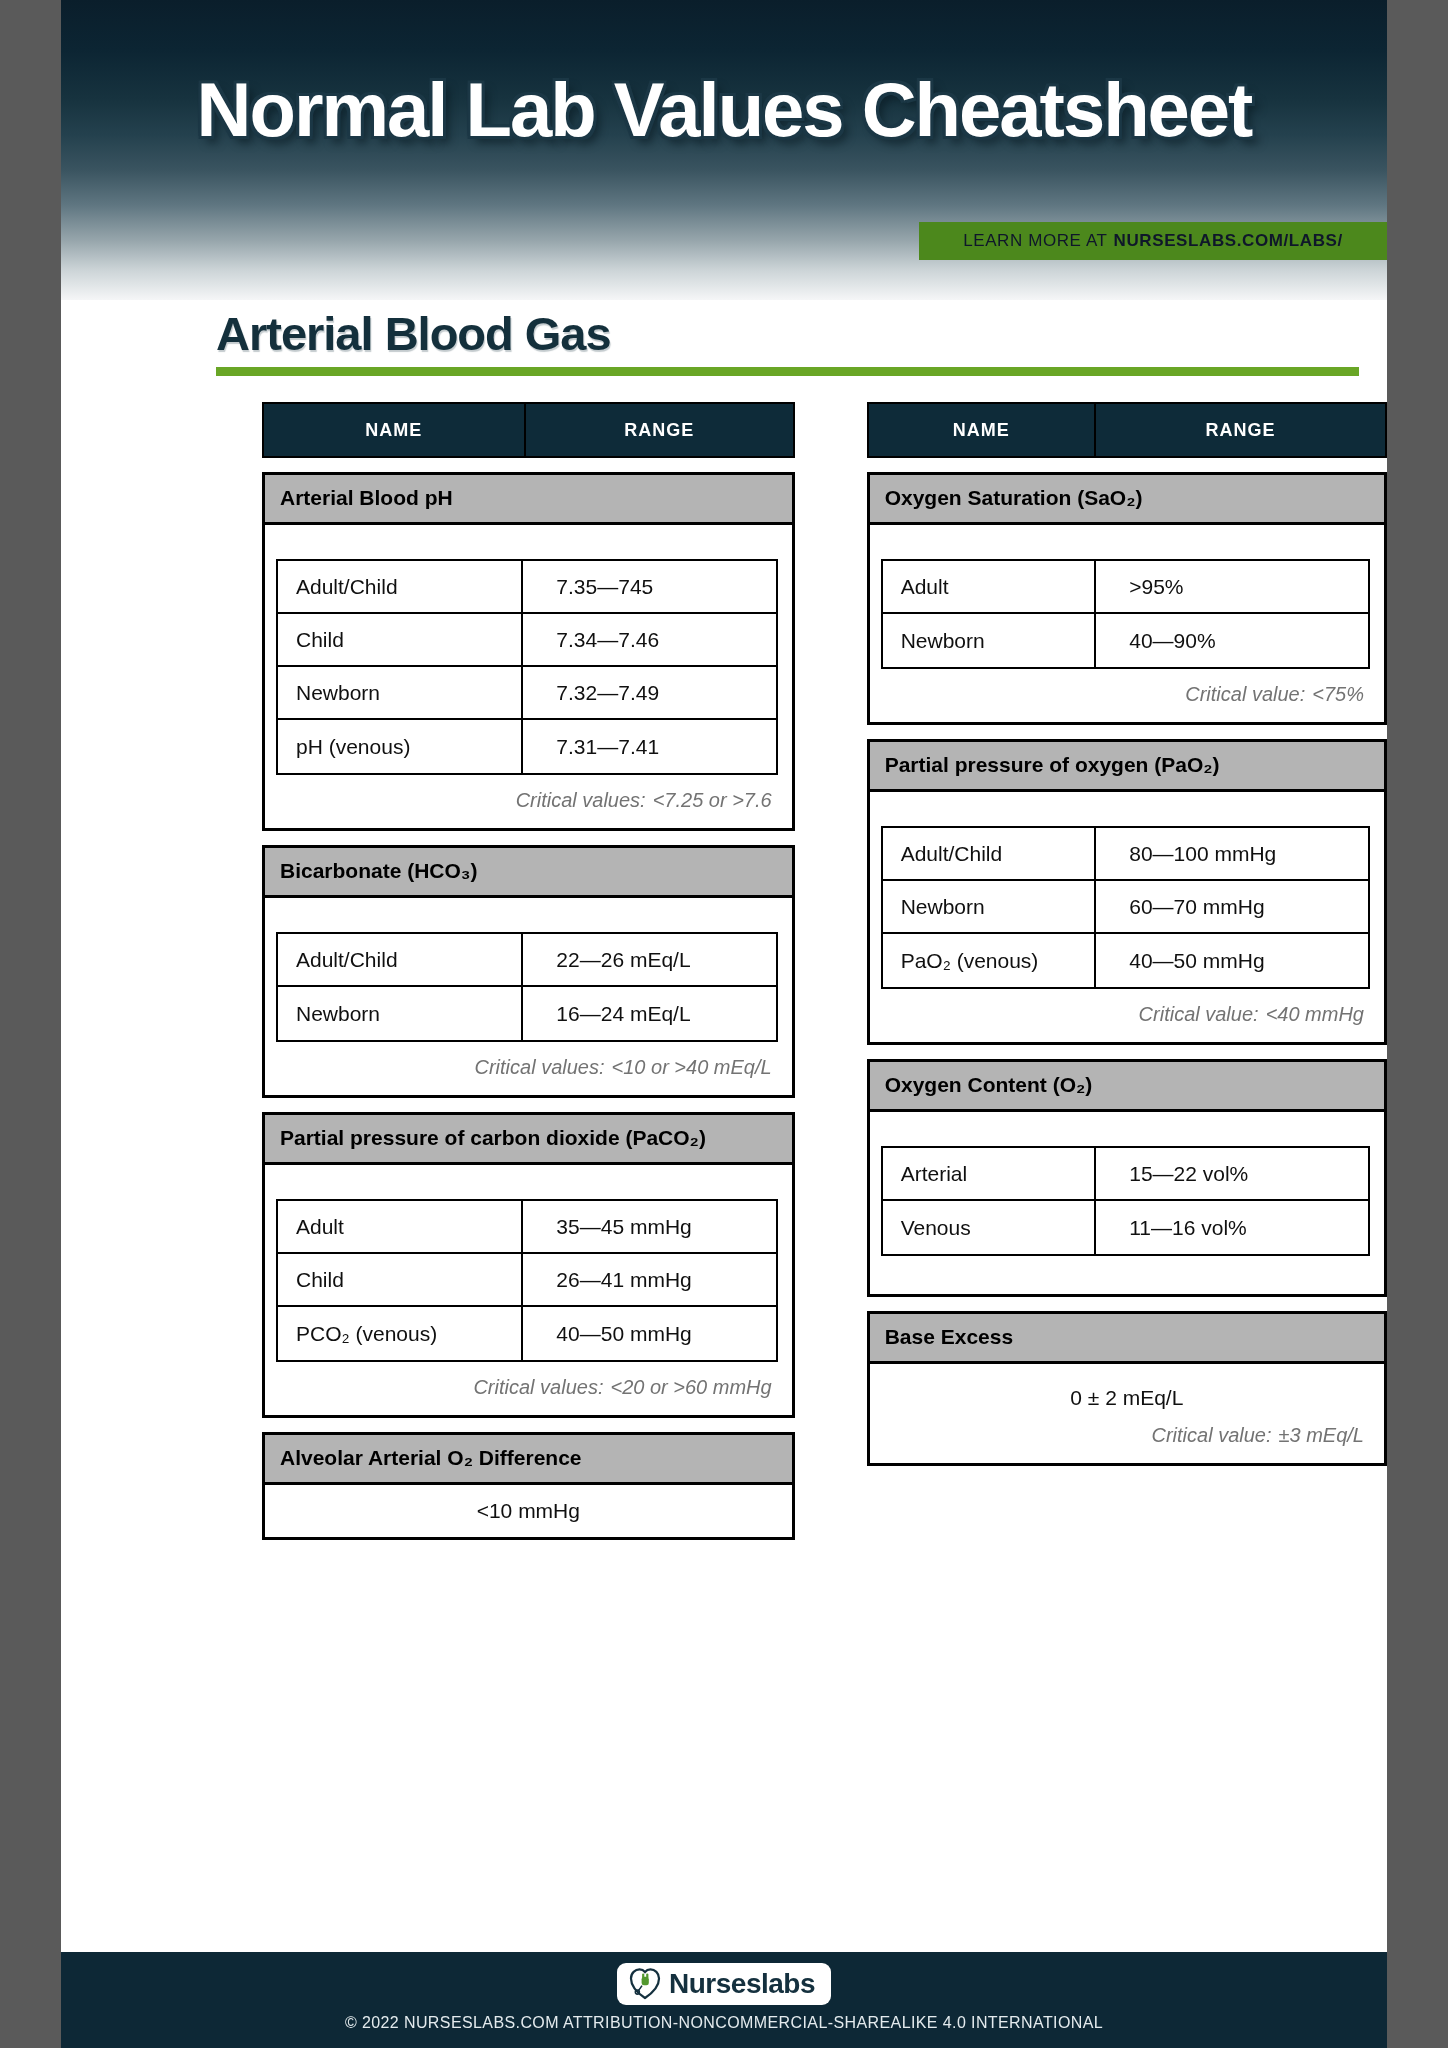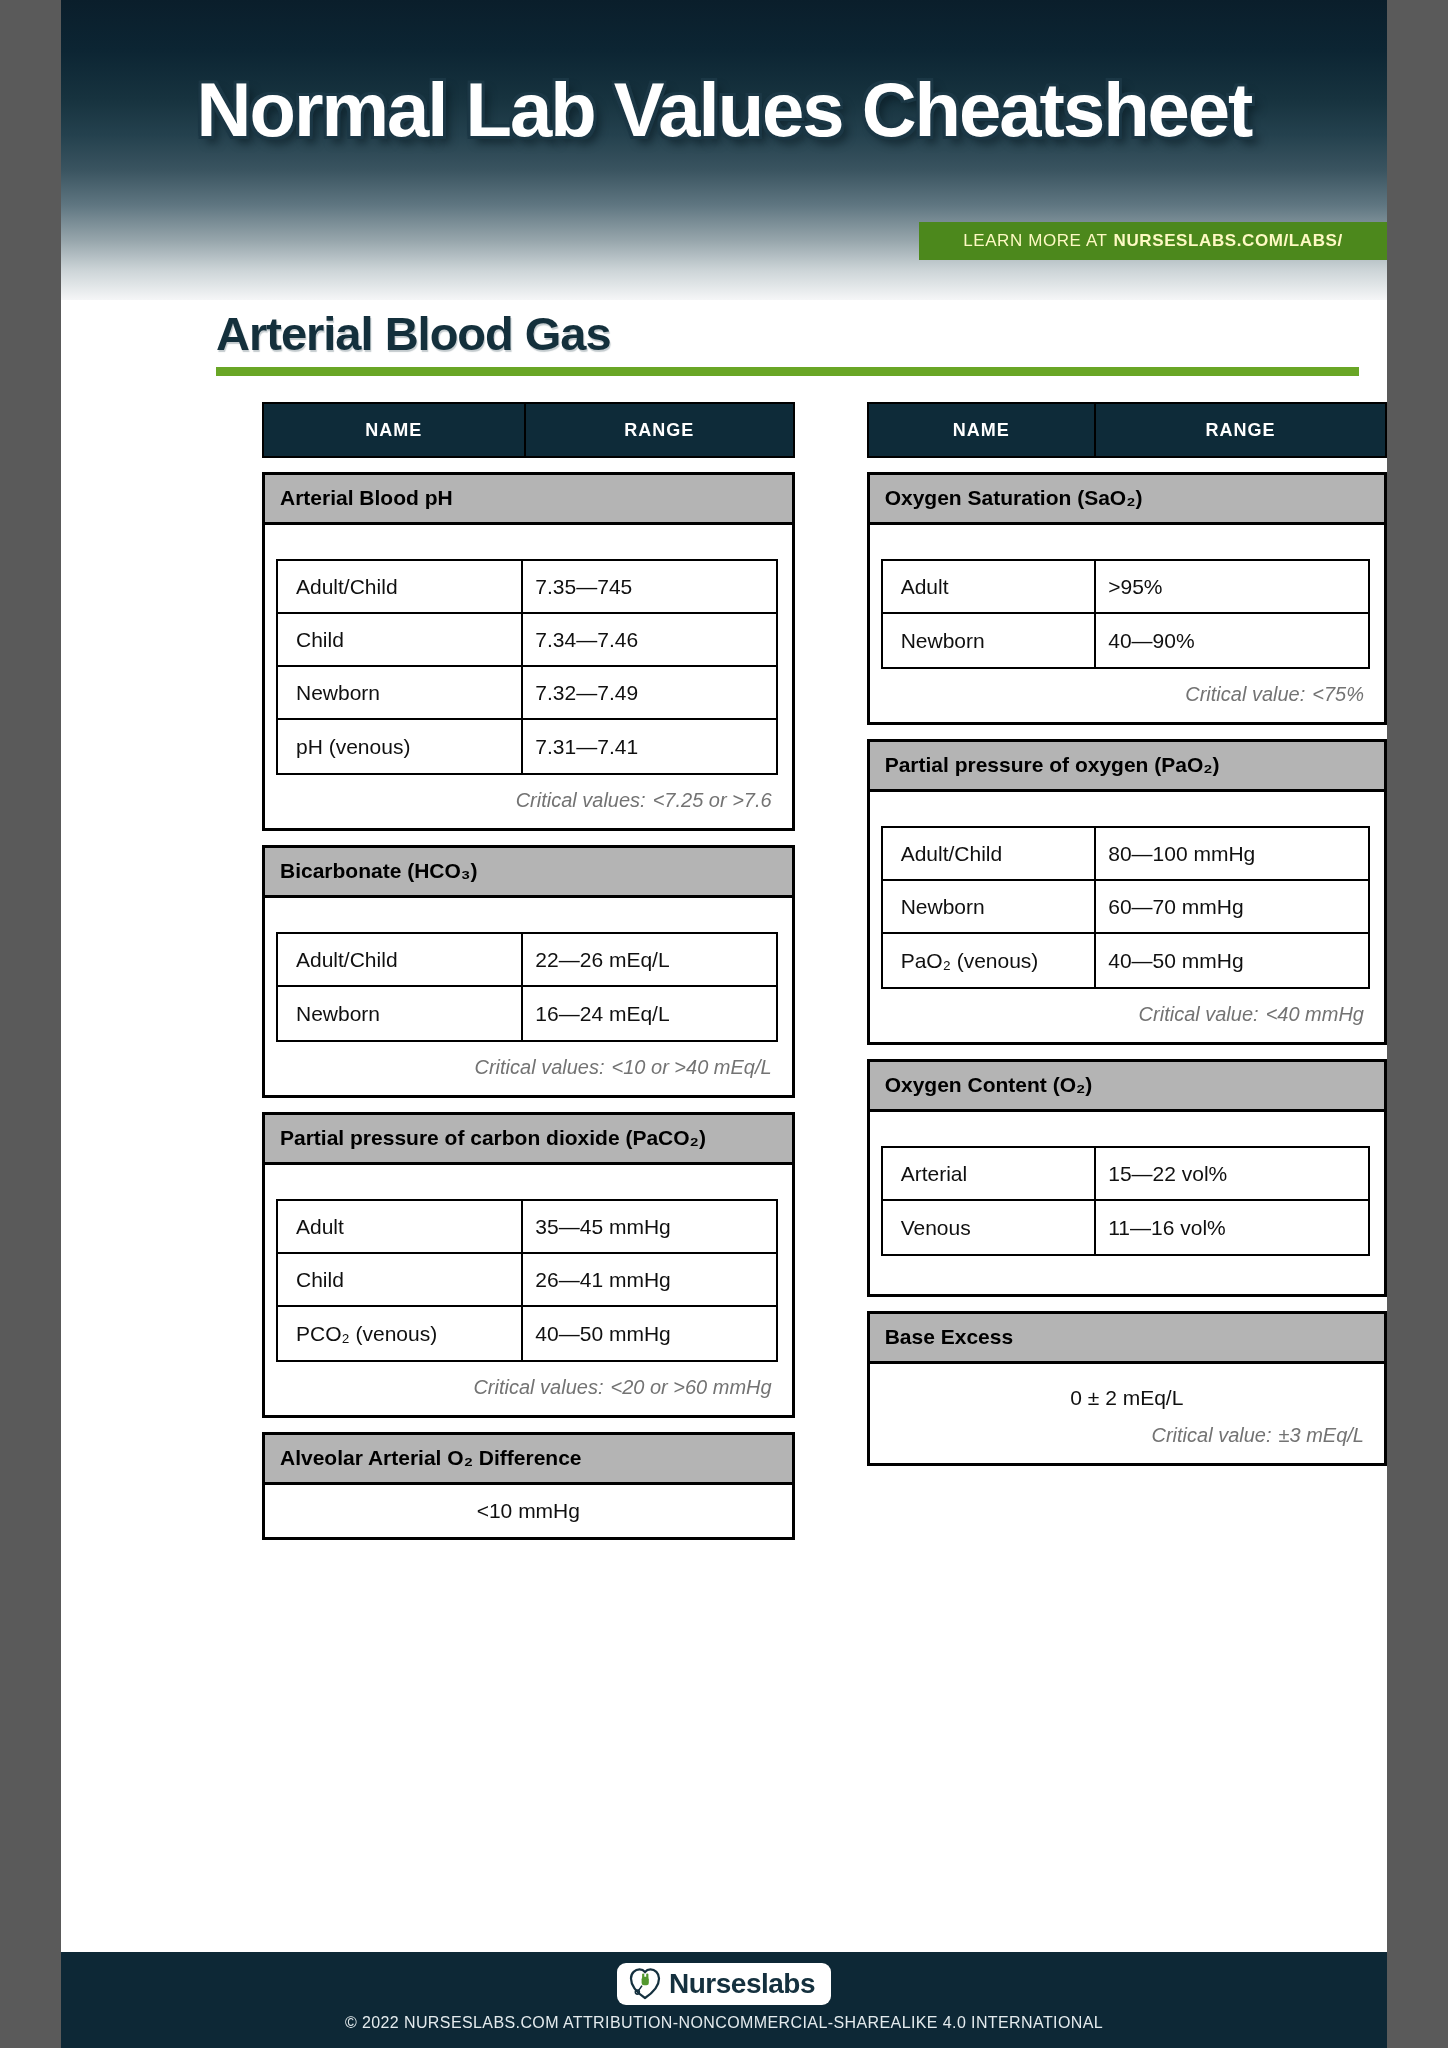--- a/index.html
+++ b/index.html
@@ -19,21 +19,21 @@
     text-align:center; padding-top:72px;
     font-size:76px; font-weight:800; letter-spacing:-2px; line-height:1;
     color:#ffffff;
     text-shadow:
       -3px -3px 0 #1b3745, 3px -3px 0 #1b3745, -3px 3px 0 #1b3745, 3px 3px 0 #1b3745,
       0 -3px 0 #1b3745, 0 3px 0 #1b3745, -3px 0 0 #1b3745, 3px 0 0 #1b3745,
       6px 7px 8px rgba(5,20,28,.55);
   }
   .hero-banner {
     position:absolute; top:222px; right:0; height:38px; width:468px;
-    background:#4c881c; color:#fef9c3; display:flex; align-items:center; justify-content:center;
+    background:#4c881c; color:#0f172a; display:flex; align-items:center; justify-content:center;
     font-size:17px; letter-spacing:.6px;
   }
   .hero-banner .bold { font-weight:bold; margin-left:6px; }
   
   .heading-wrap { margin:6px 0 16px 155px; width:1143px; }
   .heading {
     font-size:47px; font-weight:800; color:#14303c; letter-spacing:-1px;
     text-shadow:1px 2px 1px rgba(20,48,60,.25); margin-bottom:6px;
   }
   .green-bar { height:9px; background:#69a626; width:100%; }
@@ -57,21 +57,21 @@
     background:#b4b4b4; border-bottom:3px solid #000;
     padding:11px 15px 12px 15px; font-weight:bold; font-size:21px; color:#000;
   }
   .card-body { padding:34px 14px 16px 11px; }
   .itable { border:2px solid #000; }
   .irow { display:flex; height:53px; border-bottom:2px solid #000; font-size:21px; color:#101010; }
   .irow:last-child { border-bottom:none; }
   .icell-name { display:flex; align-items:center; padding-left:18px; border-right:2px solid #000; }
   .col-left  .icell-name { width:49.3%; }
   .col-right .icell-name { width:44%; }
-  .icell-range { flex:1; display:flex; align-items:center; padding-left:12px; }
+  .icell-range { flex:1; display:flex; align-items:center; padding-left:33px; }
   .critical {
     text-align:right; font-style:italic; font-size:20px; color:#737373;
     padding:14px 6px 0 0;
   }
   .critical .cv { margin-left:7px; }
   .single-row {
     height:52px; display:flex; align-items:center; justify-content:center;
     font-size:21px; color:#101010;
   }
   .card-body-center { padding:16px 14px 16px 14px; }

